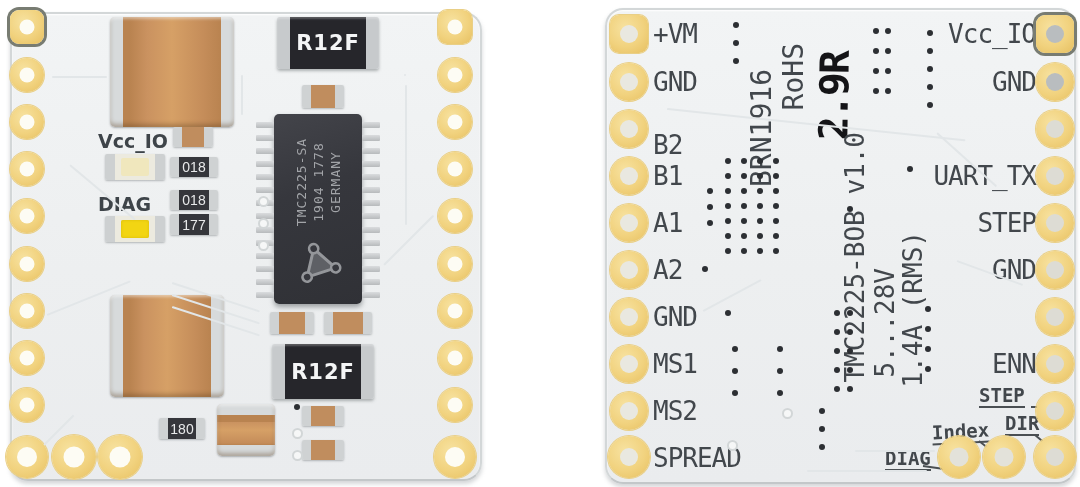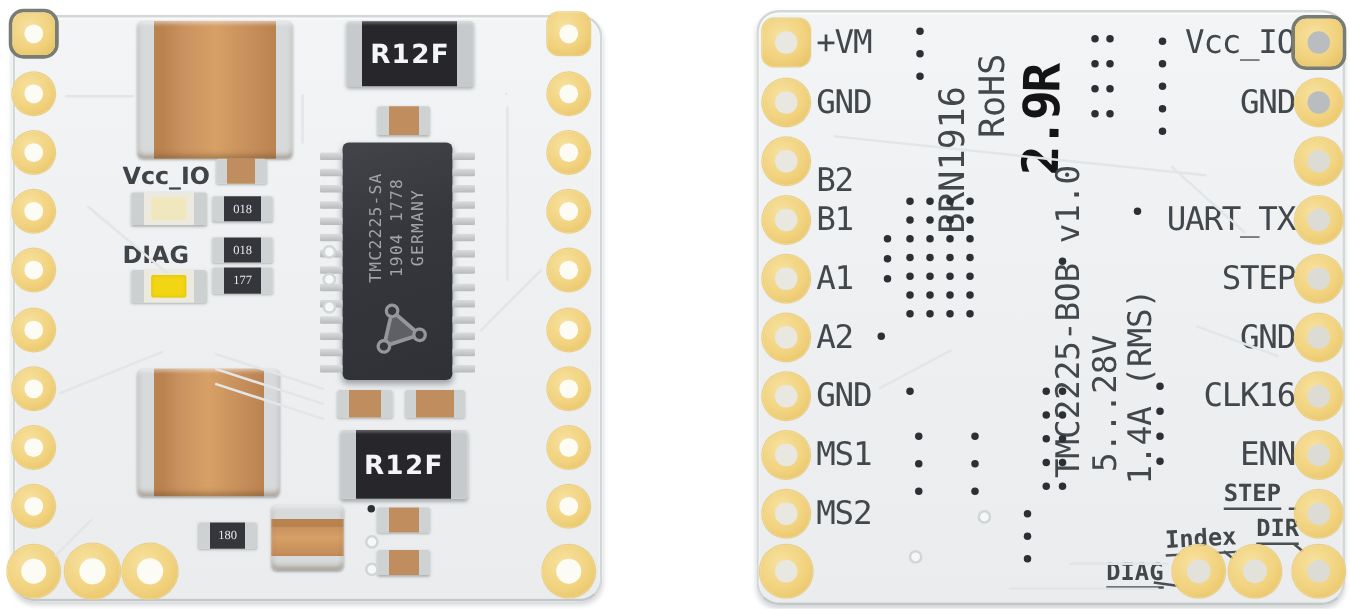--- a/index.html
+++ b/index.html
@@ -50,21 +50,21 @@
     box-shadow:inset 0 2px 3px rgba(255,255,255,.45), inset 0 -3px 4px rgba(90,60,30,.35), 0 1px 2px rgba(120,125,128,.6);}
   .cap-copper.vert{background:linear-gradient(180deg,#d7dadb 0 11px,#b98350 11px 18px,#ca9260 30%,#d6a066 50%,#c58d5a 75%,#b98350 calc(100% - 11px),#d7dadb calc(100% - 11px) 100%);}
   .res-big{position:absolute;border-radius:3px;
     background:linear-gradient(90deg,#c7cacc 0 13px,#26262b 13px calc(100% - 13px),#c7cacc calc(100% - 13px) 100%);
     box-shadow:0 2px 3px rgba(110,115,118,.5), inset 0 2px 2px rgba(255,255,255,.25);
     display:flex;align-items:center;justify-content:center;}
   .res-big span{color:#f4f5f6;font-family:"DejaVu Sans",sans-serif;font-weight:bold;font-size:21px;letter-spacing:1px;}
   .res-sm{position:absolute;border-radius:2px;
     background:linear-gradient(90deg,#cfd2d3 0 9px,#35363b 9px calc(100% - 9px),#cfd2d3 calc(100% - 9px) 100%);
     display:flex;align-items:center;justify-content:center;box-shadow:0 1px 2px rgba(120,125,128,.5);}
-  .res-sm span{color:#e8e9ea;font-family:Liberation Serif, serif;font-size:10px;letter-spacing:0px;}
+  .res-sm span{color:#e8e9ea;font-family:Liberation Sans, sans-serif;font-size:14px;letter-spacing:0px;}
   .res-tan{position:absolute;border-radius:2px;
     background:linear-gradient(90deg,#cfd2d3 0 9px,#c08d5e 9px calc(100% - 9px),#cfd2d3 calc(100% - 9px) 100%);
     box-shadow:0 1px 2px rgba(120,125,128,.5);}
   .led{position:absolute;border-radius:2px;display:flex;align-items:center;justify-content:center;
     background:linear-gradient(90deg,#cdd0d1 0 10px,#eceadf 10px calc(100% - 10px),#cdd0d1 calc(100% - 10px) 100%);
     box-shadow:0 1px 2px rgba(120,125,128,.5);}
   .led .die{width:46%;height:70%;border-radius:2px;background:#f0e7bd;}
   .led.yellow .die{background:#f2d513;box-shadow:inset 0 0 3px #d8b90a;}
 
   .chip{position:absolute;width:88px;height:190px;border-radius:5px;
@@ -257,27 +257,27 @@
 
   <div class="silk pinlabel lab-l" style="top:9px;">+VM</div>
   <div class="silk pinlabel lab-l" style="top:57px;">GND</div>
   <div class="silk pinlabel lab-l" style="top:120px;">B2</div>
   <div class="silk pinlabel lab-l" style="top:151px;">B1</div>
   <div class="silk pinlabel lab-l" style="top:198px;">A1</div>
   <div class="silk pinlabel lab-l" style="top:245px;">A2</div>
   <div class="silk pinlabel lab-l" style="top:292px;">GND</div>
   <div class="silk pinlabel lab-l" style="top:339px;">MS1</div>
   <div class="silk pinlabel lab-l" style="top:386px;">MS2</div>
+  <div class="silk pinlabel lab-l" style="top:433px;">SPREAD</div>
 
   <div class="silk pinlabel lab-r" style="top:9px;">Vcc_IO</div>
   <div class="silk pinlabel lab-r" style="top:57px;">GND</div>
   <div class="silk pinlabel lab-r" style="top:151px;">UART_TX</div>
   <div class="silk pinlabel lab-r" style="top:198px;">STEP</div>
   <div class="silk pinlabel lab-r" style="top:245px;">GND</div>
-  <div class="silk pinlabel lab-r" style="top:292px;">CLK16</div>
   <div class="silk pinlabel lab-r" style="top:339px;">ENN</div>
 
   <div class="small-lab underline" style="left:372px;top:374px;">STEP</div>
   <div class="leader" style="left:424px;top:396px;width:24px;"></div>
   <div class="small-lab underline" style="left:398px;top:402px;">DIR</div>
   <div class="leader" style="left:428px;top:424px;width:32px;transform:rotate(40deg);"></div>
   <div class="small-lab underline" style="left:325px;top:410px;transform:rotate(-3deg);">Index</div>
   <div class="leader" style="left:372px;top:430px;width:30px;transform:rotate(38deg);"></div>
   <div class="small-lab underline" style="left:278px;top:437px;">DIAG</div>
   <div class="leader" style="left:316px;top:455px;width:32px;transform:rotate(8deg);"></div>

